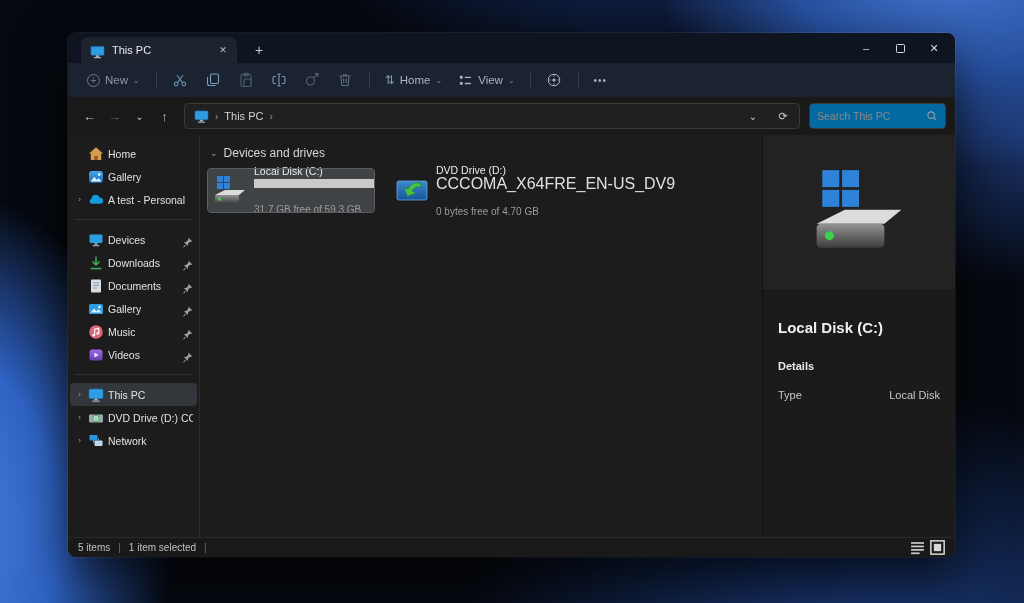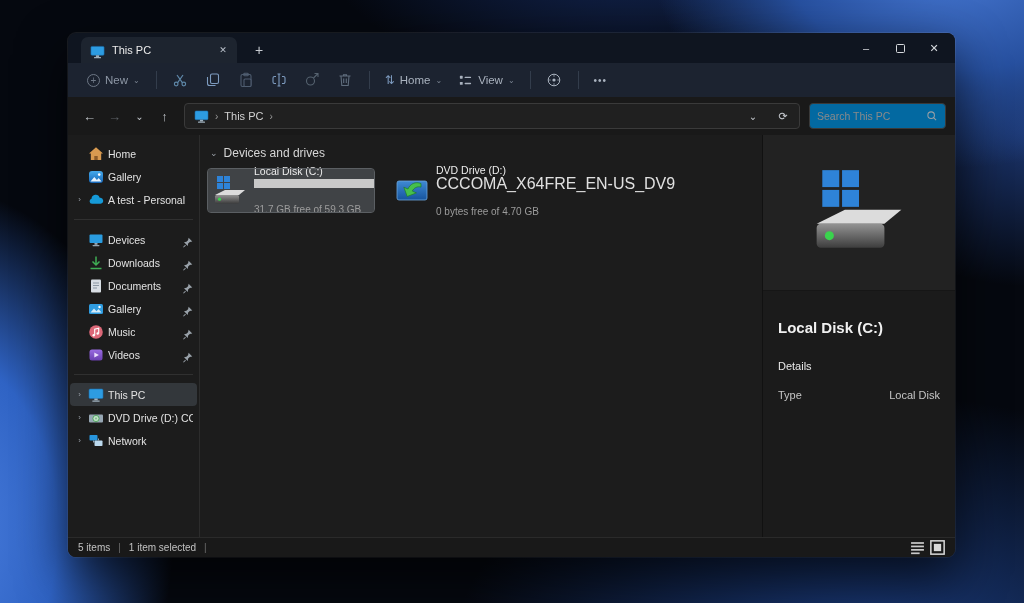--- a/index.html
+++ b/index.html
@@ -81,21 +81,21 @@
   .tile-sub{font-size:16px; color:#e0e0e0; white-space:nowrap; line-height:12px;}
   .capacity{width:120px; height:9px; background:#c9c9c9; overflow:hidden;}
   .capacity-fill{height:100%; background:#2ea3e0; width:47%;}
   .tile-free{font-size:10px; color:#9c9c9c; white-space:nowrap; line-height:12px;margin-top:14px;}
   
   .details{width:193px; border-left:1px solid #111; display:flex; flex-direction:column; flex-shrink:0;}
   .preview{height:156px; background:#222; display:flex; align-items:center; justify-content:center; border-bottom:1px solid #161616;}
   .preview svg{width:96px; height:85px;}
   .dt-info{flex:1; background:#1b1b1b; padding:28px 15px 0 15px;}
   .dt-title{font-size:15px; font-weight:600; color:#f0f0f0; margin-bottom:24px;}
-  .dt-section{font-size:11px; font-weight:400; color:#e8e8e8; margin-bottom:17px;}
+  .dt-section{font-size:11px; font-weight:700; color:#e8e8e8; margin-bottom:17px;}
   .dt-row{display:flex; justify-content:space-between; font-size:11px; color:#c6c6c6;}
   
   .statusbar{height:20px; background:#191919; border-top:1px solid #2a2a2a; display:flex; align-items:center; padding:0 10px; gap:8px; font-size:10px; color:#c2c2c2; flex-shrink:0;}
   .sb-sep{color:#6a6a6a;}
   .sb-right{margin-left:auto; display:flex; gap:5px; align-items:center;}
   .sb-icon{width:15px; height:15px; display:flex;}
   .sb-icon svg{width:15px; height:15px;}
 </style>
 </head>
 <body>

